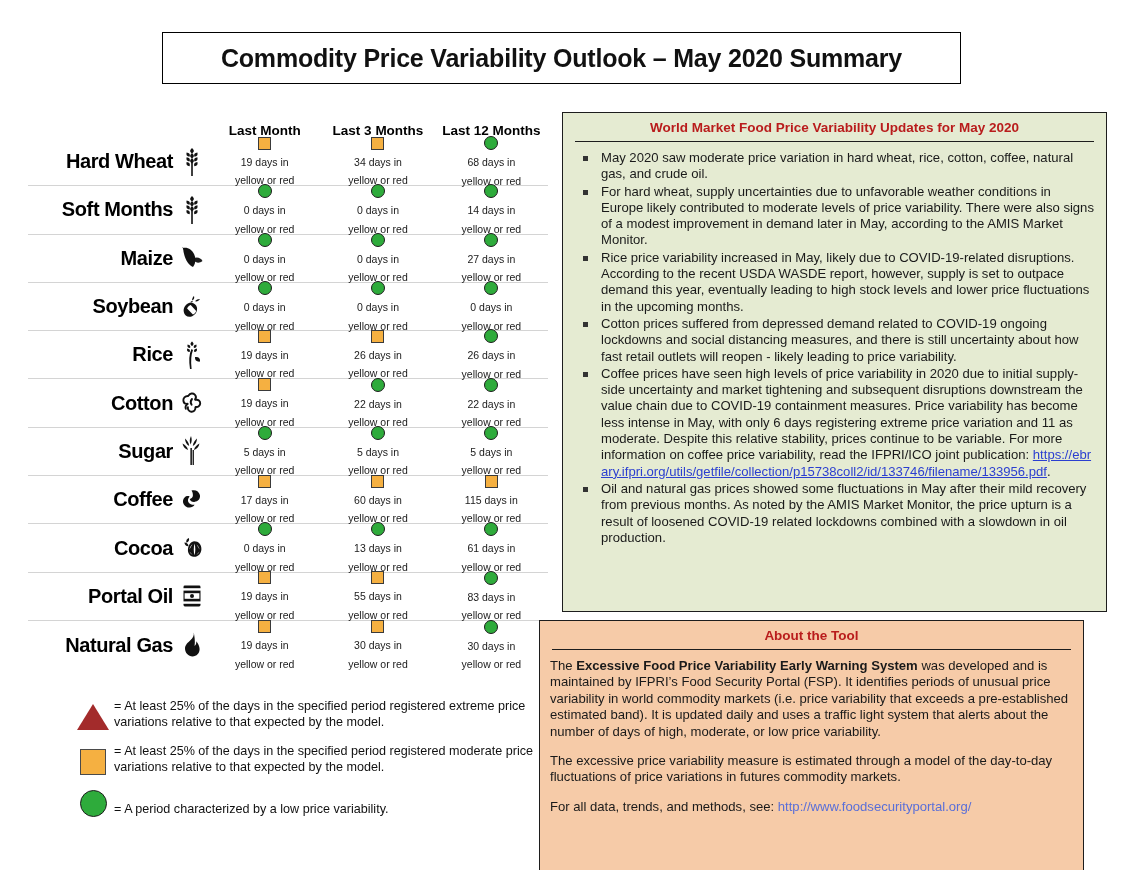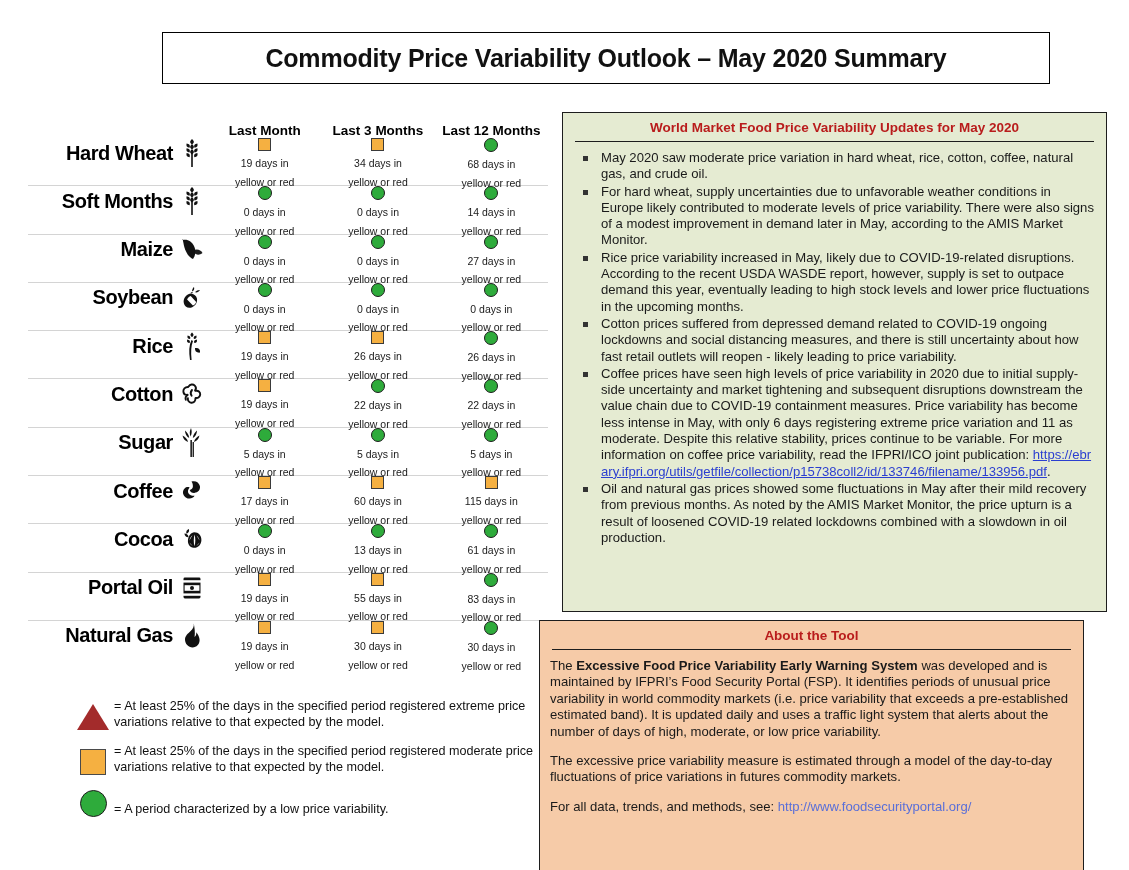--- a/index.html
+++ b/index.html
@@ -12,21 +12,21 @@
   #page {
     position: relative;
     width: 1129px; height: 870px;
     background: #ffffff;
   }
 
   
   #title-box {
     position: absolute;
     left: 162px; top: 32px;
-    width: 888px; height: 52px;
+    width: 799px; height: 52px;
     border: 1.5px solid #000;
     background: #fff;
     display: flex; align-items: center; justify-content: center;
   }
   #title-text {
     font-size: 25px;
     font-weight: bold;
     color: #111;
     letter-spacing: -0.2px;
     white-space: nowrap;
@@ -48,21 +48,21 @@
     flex: 1 1 0;
     text-align: center;
     font-size: 13.5px;
     font-weight: bold;
     color: #000;
     white-space: nowrap;
   }
 
   .row {
     display: flex;
-    align-items: flex-start;
+    align-items: center;
     height: 48.3px;
     border-bottom: 1px solid #d4d4d4;
   }
   .row:last-child { border-bottom: none; }
 
   .rowname {
     width: 180px; flex: 0 0 180px;
     display: flex; align-items: center; justify-content: flex-end;
     gap: 7px;
     padding-right: 4px;

